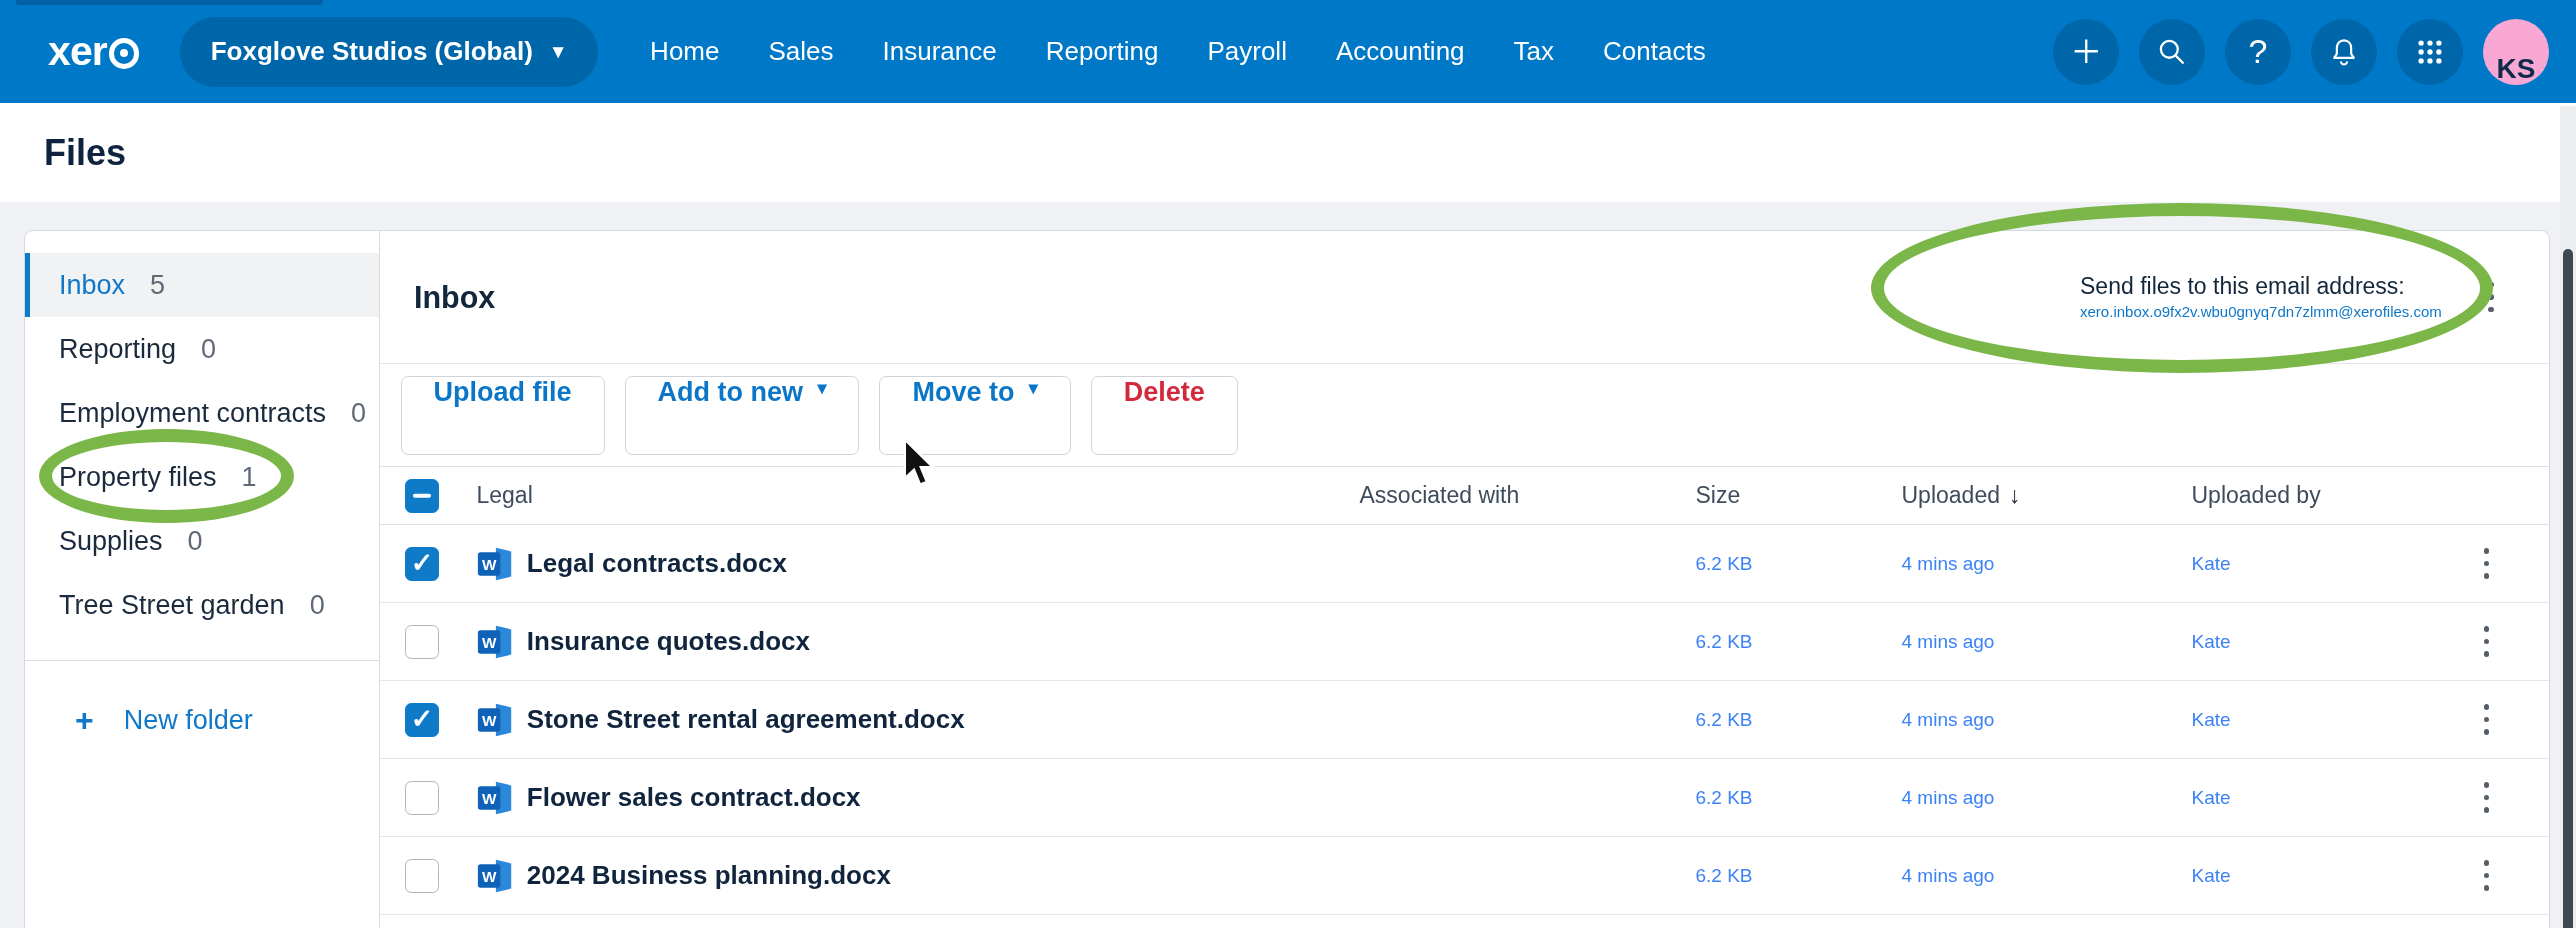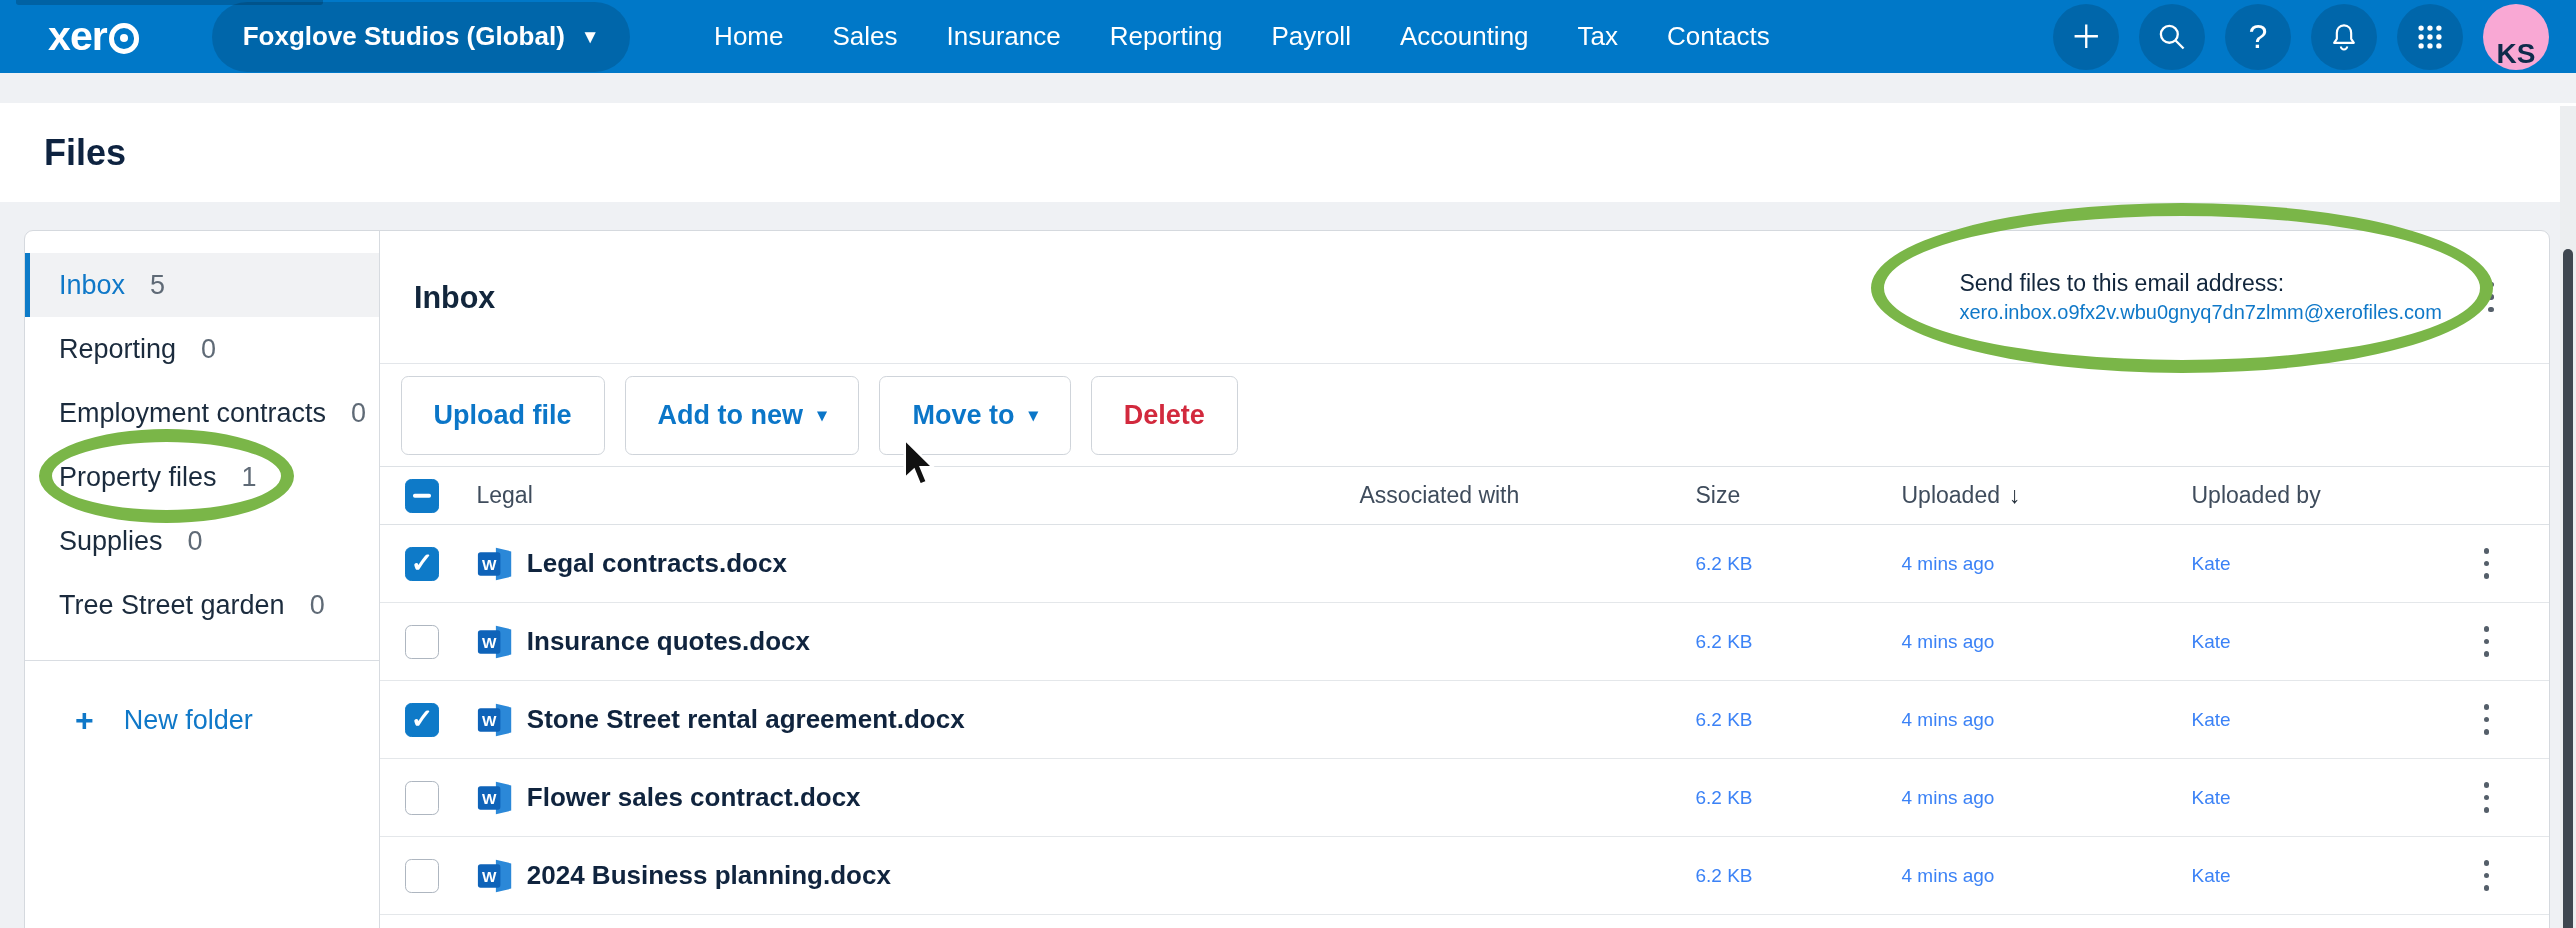--- a/index.html
+++ b/index.html
@@ -1,23 +1,23 @@
 <!DOCTYPE html>
 <html style="font-size:14.3px"><head>
 <meta charset="utf-8">
 <style>
   * { margin:0; padding:0; box-sizing:border-box; }
   html,body { width:2576px; height:929px; overflow:hidden; background:#eff1f4;
               font-family:"Liberation Sans", sans-serif; }
   .stage { position:relative; width:2576px; height:929px; }
 
   
-  .topnav { position:absolute; left:0; top:0; width:2576px; height:73px;
+  .topnav { position:absolute; left:0; top:0; width:2576px; height:103px;
             background:#0078C8; display:flex; align-items:center;
-            padding:0 27px 0 48px;gap:32px; }
+            padding:0 27px 0 48px; }
   .chrome-artifact { position:absolute; left:16px; top:0; width:307px; height:4.5px;
                      background:rgba(0,0,0,0.18); border-radius:0 0 2.7px 2.7px; }
   .logo { display:flex; align-items:center; color:#fff; font-size:41px; font-weight:600;
           letter-spacing:-0.9px; line-height:1; }
   .logo .o-ring { display:inline-block; width:30.5px; height:30.5px; border:5.4px solid #fff;
                   border-radius:50%; position:relative; margin-left:1.8px; top:1.8px; }
   .logo .o-ring::after { content:""; position:absolute; left:50%; top:50%; width:8px; height:8px;
                   margin:-4px 0 0 -4px; background:#fff; border-radius:50%; }
   .org-pill { margin-left:41px; height:70px; border-radius:35px; background:rgba(0,0,0,0.15);
               display:flex; align-items:center; padding:0 30.5px; color:#fff; font-size:26px;
@@ -58,32 +58,32 @@
                 color:#0f78c8; font-size:27px; cursor:pointer; }
   .new-folder .plus { font-size:32px; font-weight:700; margin-right:30px; line-height:1; }
 
   
   .main { flex:1; display:flex; flex-direction:column; min-width:0; }
   .main-header { height:133px; flex:none; display:flex; align-items:center;
                  padding:0 50px 0 34px; border-bottom:0.9px solid #e3e6ea; }
   .main-header h2 { font-size:30.5px; font-weight:700; color:#12263c; }
   .email-block { margin-left:auto; text-align:left; line-height:1.35; }
   .email-hint { font-size:23px; color:#12263c; display:block; }
-  .email-link { font-size:20px; color:#0f78c8; text-decoration:none; display:block; }
+  .email-link { font-size:15px; color:#0f78c8; text-decoration:none; display:block; }
   .header-kebab { margin-left:41px; }
 
   .kebab { display:inline-flex; flex-direction:column; gap:7.2px; padding:5.4px; cursor:pointer; }
   .kebab .dot { width:5.4px; height:5.4px; border-radius:50%; background:#555f6a; }
 
   
   .toolbar { height:103px; flex:none; display:flex; align-items:center; gap:20px;
              padding-left:20.6px; border-bottom:0.9px solid #dde1e5; }
   .btn { height:79px; background:#fff; border:0.9px solid #cfd4da; border-radius:7.2px;
          font-family:"Liberation Sans", sans-serif; font-size:27px; font-weight:700;
-         color:#0b76c8; padding:12px 32px; cursor:pointer; display:flex; align-items:center; }
+         color:#0b76c8; padding:0 32px; cursor:pointer; display:flex; align-items:flex-start; }
   .btn .caret { font-size:18px; margin-left:14.3px; }
   .btn.danger { color:#d2293d; }
 
   
   .thead { height:58px; flex:none; display:flex; align-items:center; padding-left:21.5px;
            border-bottom:0.9px solid #dde1e5; font-size:23px; color:#3f4c5c; }
   .trow  { height:78px; flex:none; display:flex; align-items:center; padding-left:21.5px;
            border-bottom:0.9px solid #e4e7ea; }
   .cell { display:flex; align-items:center; }
   .c-check { width:75px; flex:none; }

